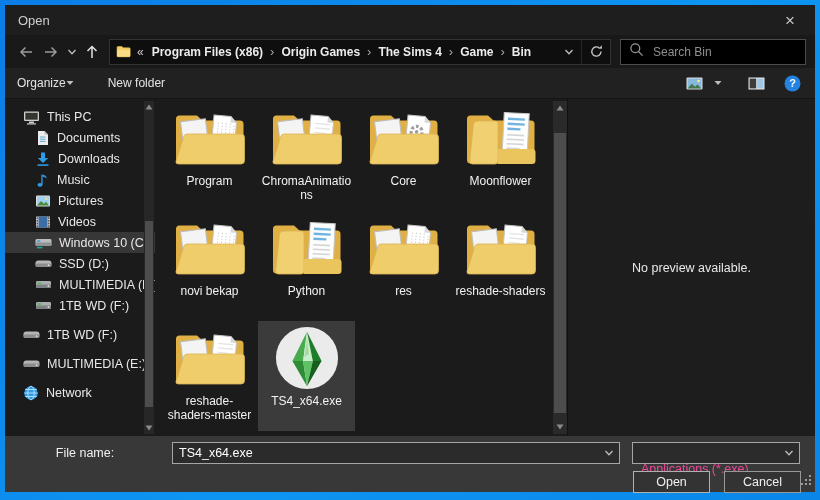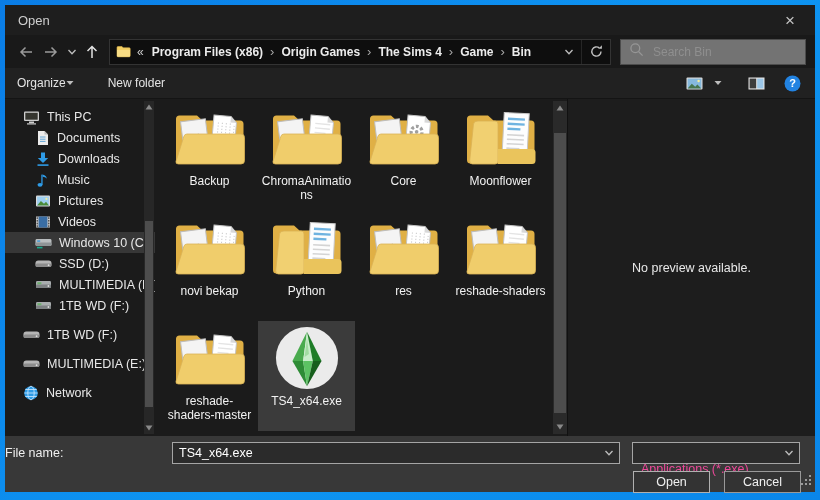--- a/index.html
+++ b/index.html
@@ -17,21 +17,21 @@
   .nav-btn{width:24px;height:24px;display:flex;align-items:center;justify-content:center;flex:none;}
   .nav-chev{width:15px;height:24px;display:flex;align-items:center;justify-content:center;flex:none;}
   .addressbar{flex:1;height:26px;margin-left:4px;background:#0e0e0e;border:1px solid #333;display:flex;align-items:center;padding-left:6px;box-sizing:border-box;min-width:0;}
   .bc-folder{display:flex;align-items:center;margin-right:6px;}
   .bc-ovf{color:#cfcfcf;font-size:12px;margin-right:2px;}
   .bc-item{color:#ececec;font-size:12px;font-weight:bold;padding:0 6px;white-space:nowrap;}
   .bc-sep{color:#a8a8a8;font-size:13px;padding:0 1px;}
   .addr-right{margin-left:auto;display:flex;align-items:center;height:100%;}
   .addr-chev{width:24px;height:100%;display:flex;align-items:center;justify-content:center;}
   .addr-refresh{width:28px;height:100%;display:flex;align-items:center;justify-content:center;border-left:1px solid #262626;}
-  .searchbox{width:186px;height:26px;margin-left:8px;background:#737373;border:1px solid #4c4c4c;display:flex;align-items:center;padding:0 8px;box-sizing:border-box;gap:7px;flex:none;}
+  .searchbox{width:186px;height:26px;margin-left:8px;background:#000000;border:1px solid #4c4c4c;display:flex;align-items:center;padding:0 8px;box-sizing:border-box;gap:7px;flex:none;}
   .searchbox input{flex:1;min-width:0;background:transparent;border:none;outline:none;color:#cfcfcf;font-size:12px;font-family:"Liberation Sans",sans-serif;}
   .searchbox input::placeholder{color:#8f8f8f;}
 
   
   .toolbar{height:30px;background:#212121;display:flex;align-items:center;padding:0 12px;flex:none;border-bottom:1px solid #141414;}
   .tb-btn{display:flex;align-items:center;gap:0;color:#e4e4e4;font-size:12px;padding:0 10px;height:24px;}
   .tb-newfolder{margin-left:14px;}
   .tb-right{margin-left:auto;display:flex;align-items:center;gap:6px;}
   .tb-icon{display:flex;align-items:center;justify-content:center;width:22px;height:22px;}
   .tb-caret{width:14px;height:22px;display:flex;align-items:center;justify-content:center;}
@@ -59,21 +59,21 @@
   .cell .lbl{margin-top:3px;font-size:12px;color:#f2f2f2;text-align:center;line-height:14px;max-width:94px;word-wrap:break-word;}
   .files-scroll{right:0;top:2px;bottom:2px;width:14px;background:#2a2a2a;}
   .files-scroll .vs-arrow{height:14px;}
 
   .preview{width:247px;flex:none;background:#1d1d1d;border-left:1px solid #111;display:flex;align-items:center;justify-content:center;}
   .preview-msg{font-size:12.5px;color:#e8e8e8;}
 
   
   .footer{height:56px;background:#383838;flex:none;position:relative;padding:6px 8px 0 0;box-sizing:border-box;}
   .frow1{display:flex;align-items:center;height:22px;}
-  .fname-label{width:160px;text-align:left;padding-right:7px;font-size:12.5px;color:#f0f0f0;flex:none;}
+  .fname-label{width:160px;text-align:center;padding-right:7px;font-size:12.5px;color:#f0f0f0;flex:none;}
   .combo{height:22px;background:#2b2b2b;border:1px solid #a5a5a5;display:flex;align-items:center;box-sizing:border-box;}
   .fname-combo{width:448px;}
   .fname-combo input{flex:1;min-width:0;background:transparent;border:none;outline:none;color:#fff;font-size:12.5px;padding:0 6px;font-family:"Liberation Sans",sans-serif;}
   .combo .co-chev{width:20px;height:100%;display:flex;align-items:center;justify-content:center;flex:none;}
   .ftype-combo{width:168px;margin-left:12px;}
   .ftype-combo .co-val{flex:1;color:#ec4899;font-size:12.5px;padding:0 8px;white-space:nowrap;overflow:hidden;margin-top:32px;}
   .frow2{display:flex;justify-content:flex-end;align-items:center;margin-top:7px;gap:14px;padding-right:6px;}
   .btn{width:77px;height:22px;background:#333;border:1px solid #999;color:#f0f0f0;font-size:12.5px;display:flex;align-items:center;justify-content:center;box-sizing:border-box;}
   .btn.primary{border-color:#b0b0b0;}
   .grip{position:absolute;right:3px;bottom:2px;}
@@ -365,21 +365,21 @@
                     <path d="M17 31 q3-7 7-2 q4-5 5.5 1.5 q3.5 5-1.5 6.5 l-8.5 2 q-4-3-2.5-8z" fill="#b5b5b5"></path>
                   </g>
                   <g transform="rotate(5 52 32)">
                     <path d="M40 9 h17 l6 6 v37 h-23 z" fill="#ffffff" stroke="#c2c2c2"></path>
                     <path d="M57 9 l6 6 h-6 z" fill="#d8d8d8"></path>
                     <path stroke="#c9c9c9" stroke-width="1" stroke-dasharray="1.2 1.8" d="M45 16 v31 M49 16 v31 M53 16 v31 M57 16 v31 M61 18 v27" fill="none"></path>
                   </g>
                   <path d="M15 27 H69 Q72.5 27 72.5 30.5 V53.5 Q72.5 57 69 57 H6.5 Q3.5 57 4 54.5 L11.8 29.5 Q12.5 27 15 27 Z" fill="#f0cd6b" stroke="#dab355" stroke-width="0.8"></path>
                 </svg>
               </span>
-              <span class="lbl">Backup</span>
+              <span class="lbl">Program</span>
             </div>
             <div class="cell">
               <span class="ico">
                 <svg width="76" height="64" viewBox="0 0 76 64">
                   <path d="M4 12 q0-3.5 3.5-3.5 h17.5 l5.5 5 h37.5 q3.5 0 3.5 3.5 v36 q0 3.5-3.5 3.5 h-60.5 q-3.5 0-3.5-3.5 z" fill="#e0b045"></path>
                   <g transform="rotate(-7 24 34)">
                     <rect x="11" y="13" width="25" height="38" fill="#f4f4f4" stroke="#bdbdbd"></rect>
                   </g>
                   <g transform="rotate(5 52 32)">
                     <path d="M40 9 h17 l6 6 v37 h-23 z" fill="#ffffff" stroke="#c2c2c2"></path>

